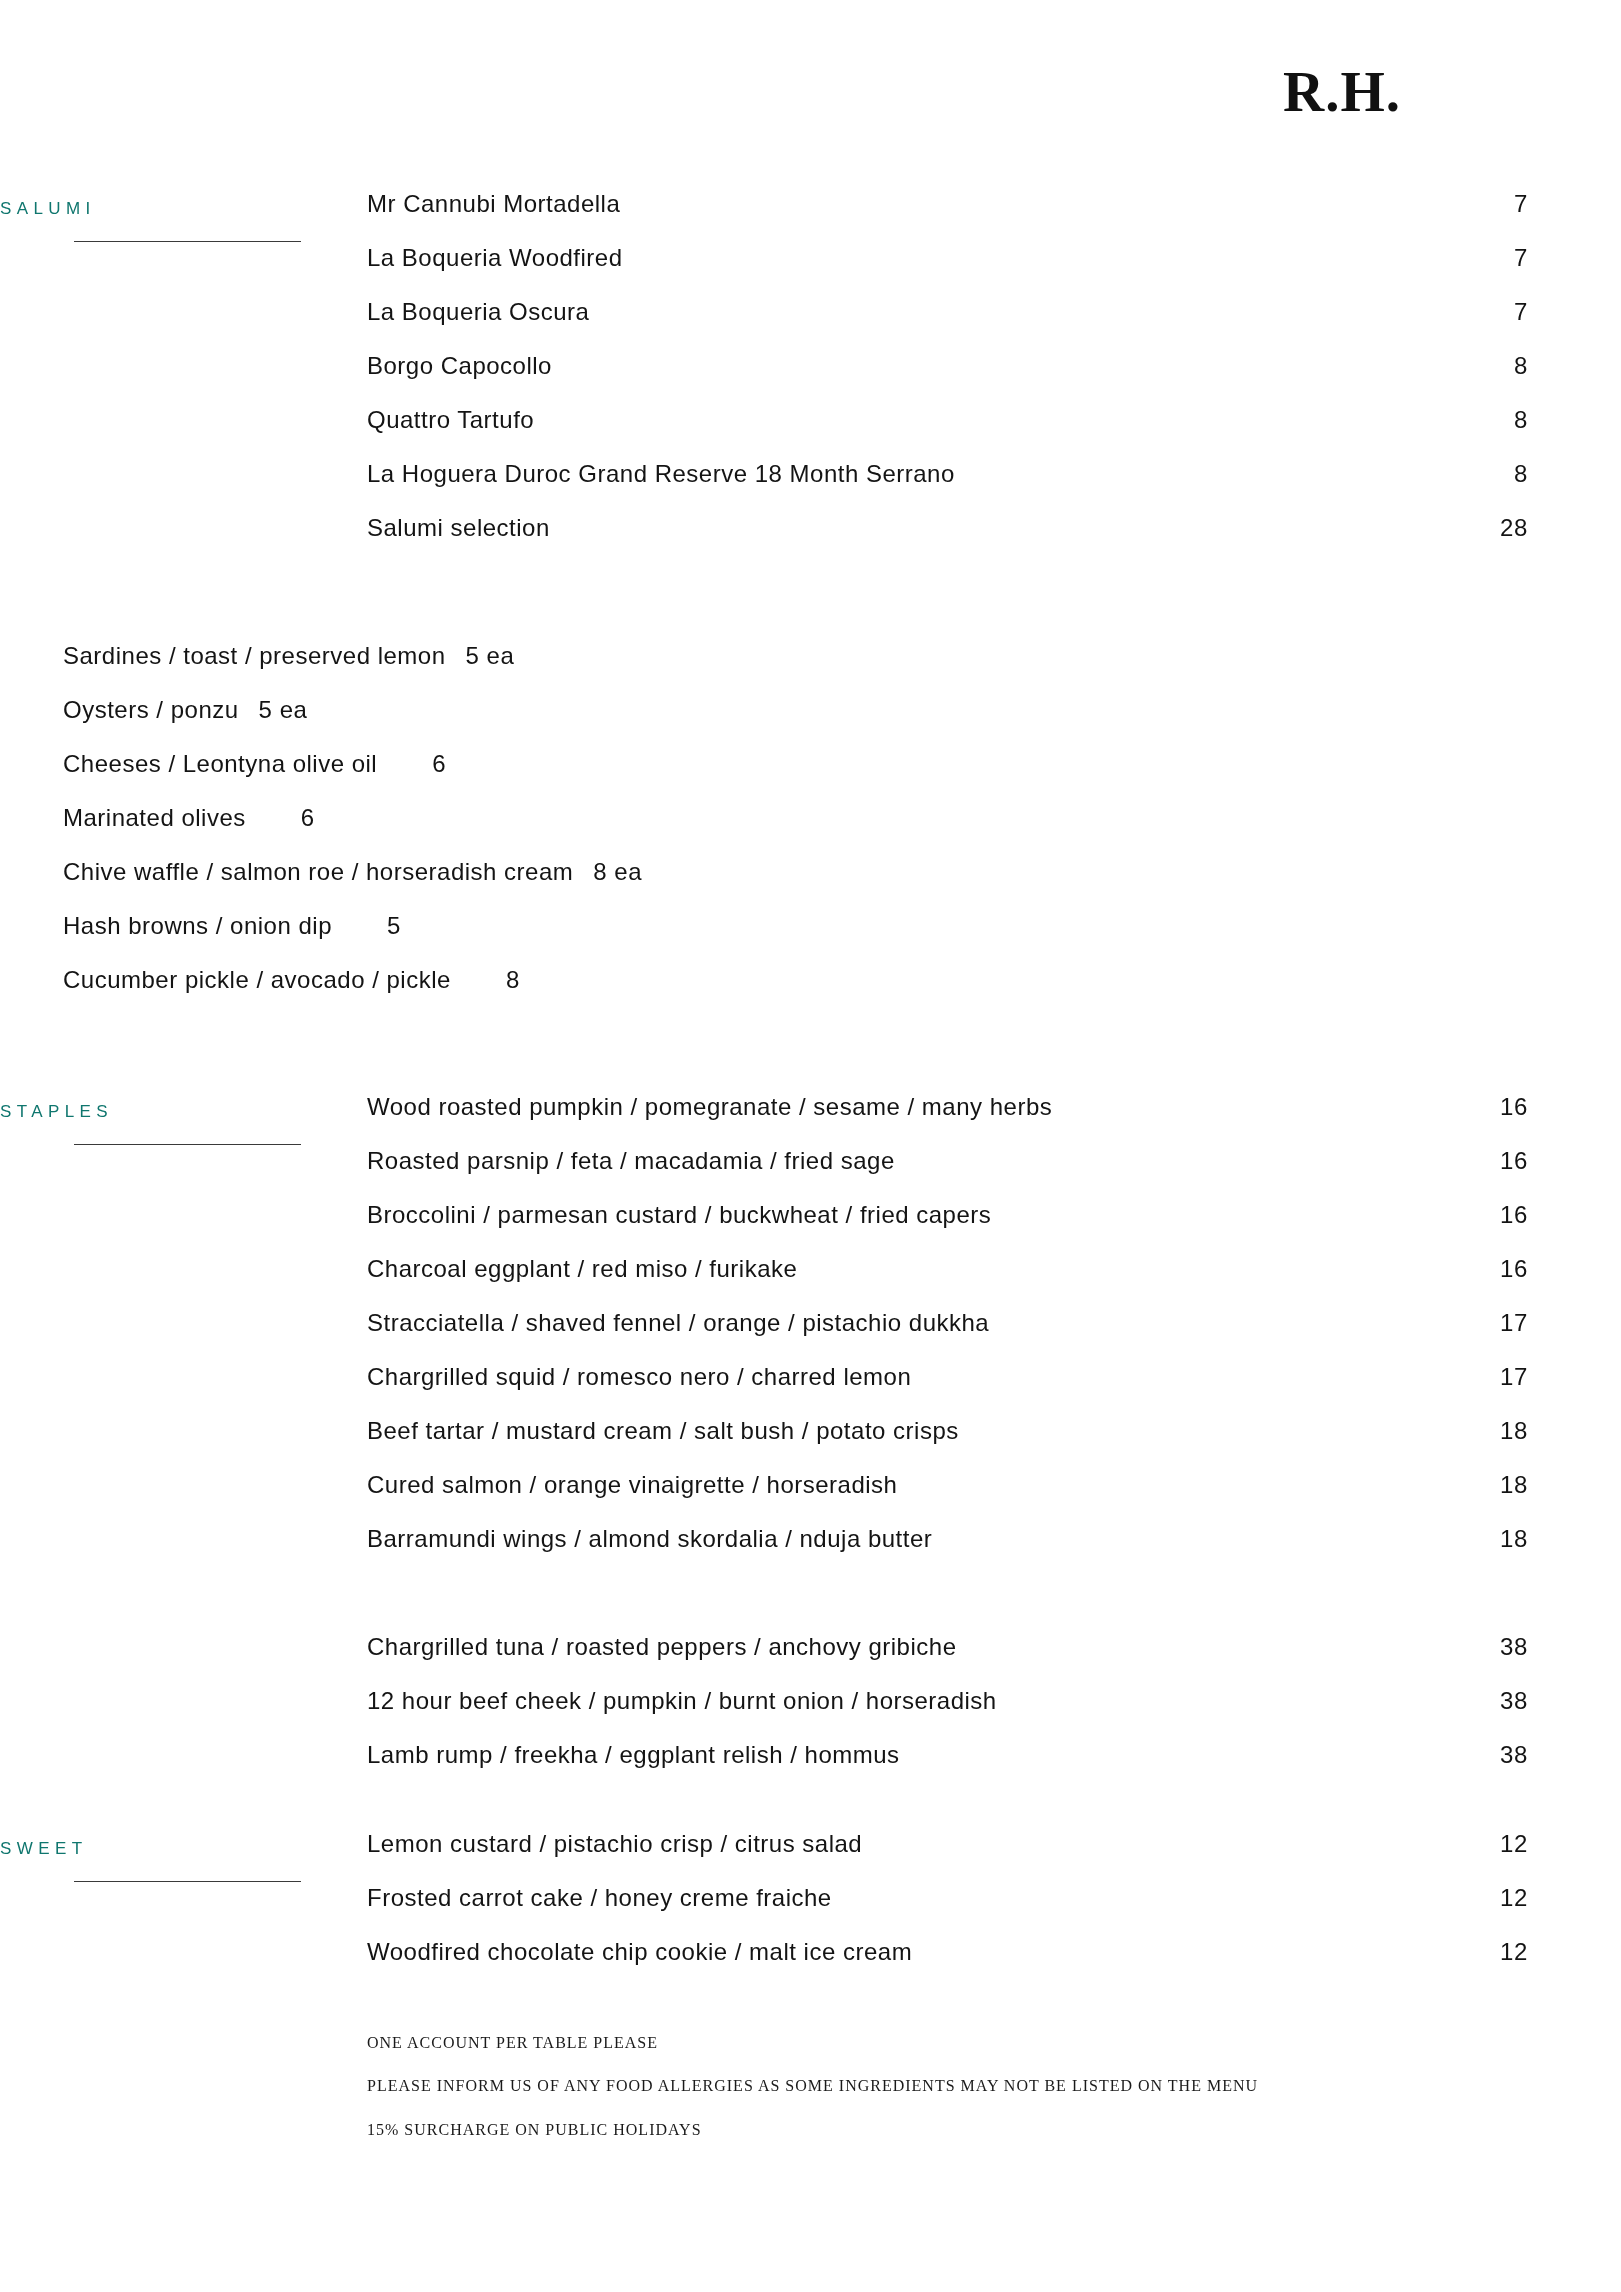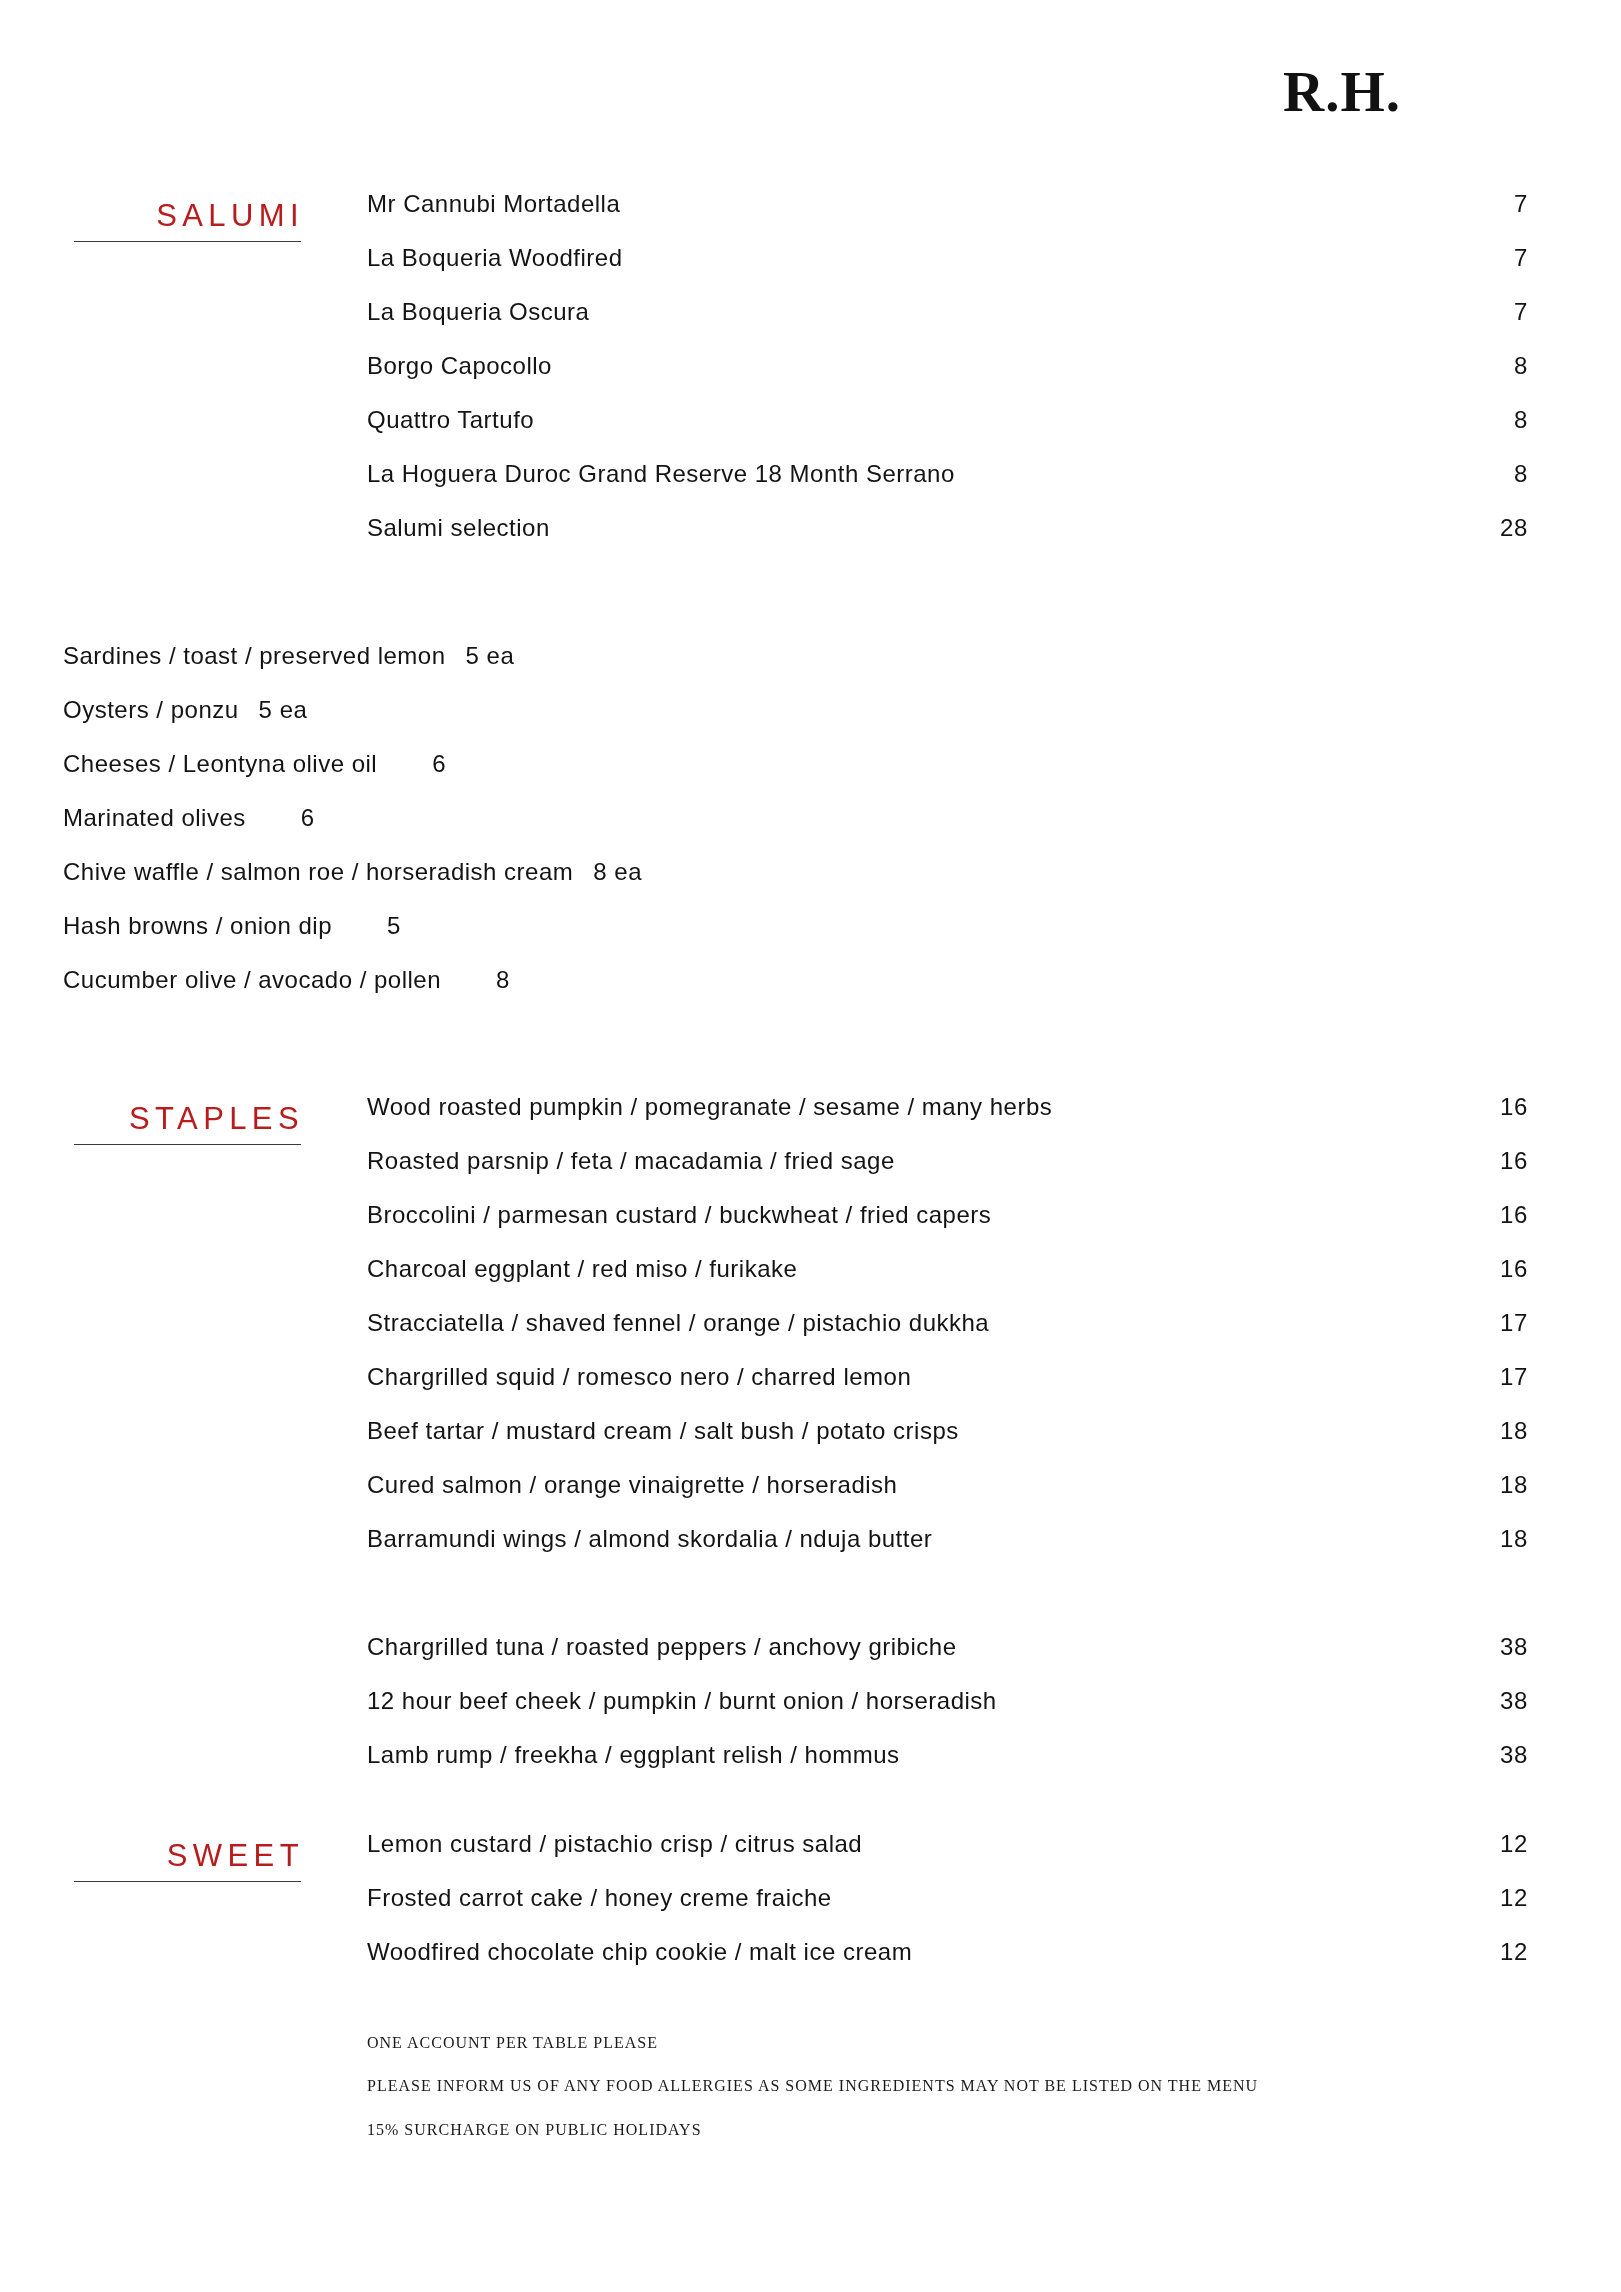--- a/index.html
+++ b/index.html
@@ -52,26 +52,26 @@
     column-gap: 0;
   }
 
   .section-label-cell {
     position: relative;
     padding-right: 0;
   }
 
   .section-label {
     display: block;
-    text-align: right;
+    text-align: left;
     padding-right: 0;
-    font-size: 31px;
+    font-size: 17px;
     letter-spacing: 5.4px;
     font-weight: 300;
-    color: #b91c1c;
+    color: #0f766e;
     line-height: 1;
     padding-top: 7.8px;
   }
 
   .section-rule {
     position: absolute;
     left: 74px;
     right: 2.9px;
     top: 49px;
     height: 1px;
@@ -206,21 +206,21 @@
         </div>
         <div class="row">
           <span class="row-name">Chive waffle / salmon roe / horseradish cream</span>
           <span class="row-price">8 ea</span>
         </div>
         <div class="row">
           <span class="row-name">Hash browns / onion dip</span>
           <span class="row-price">5</span>
         </div>
         <div class="row">
-          <span class="row-name">Cucumber olive / avocado / pollen</span>
+          <span class="row-name">Cucumber pickle / avocado / pickle</span>
           <span class="row-price">8</span>
         </div>
       </div>
     </div>
 
     <div class="gap-start"></div>
 
     <div class="section">
       <div class="section-label-cell">
         <span class="section-label">STAPLES</span>

